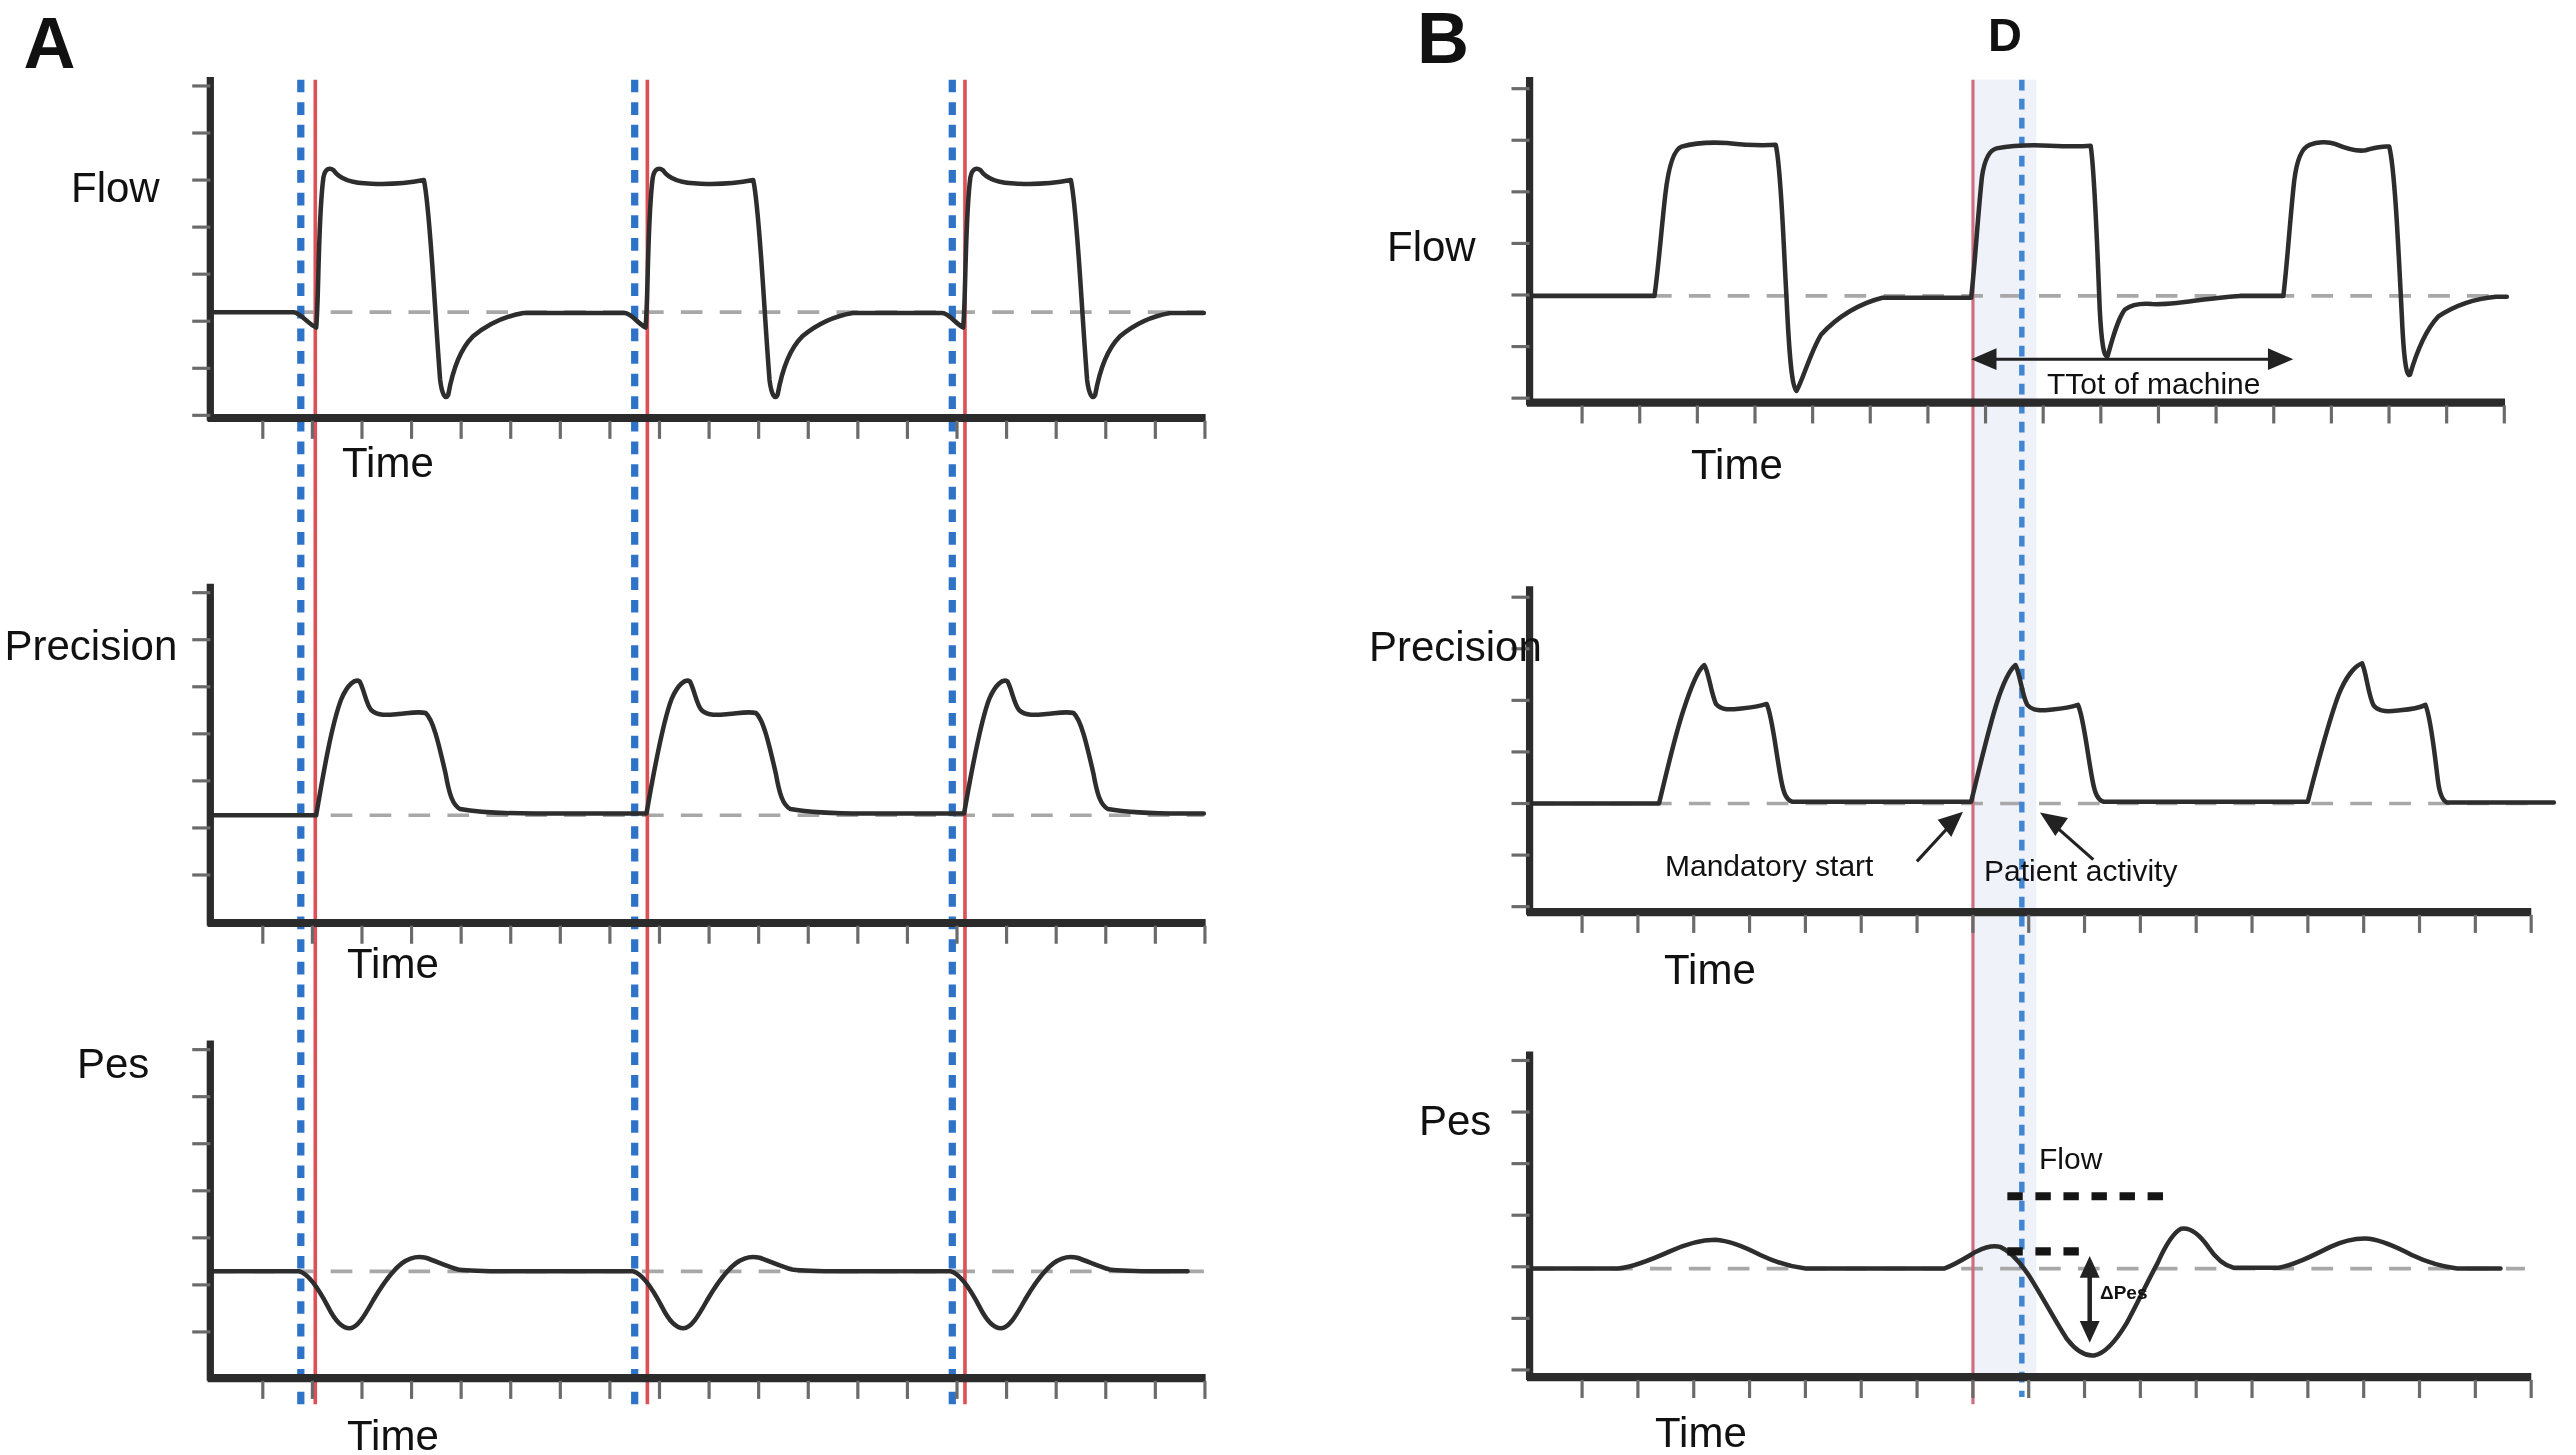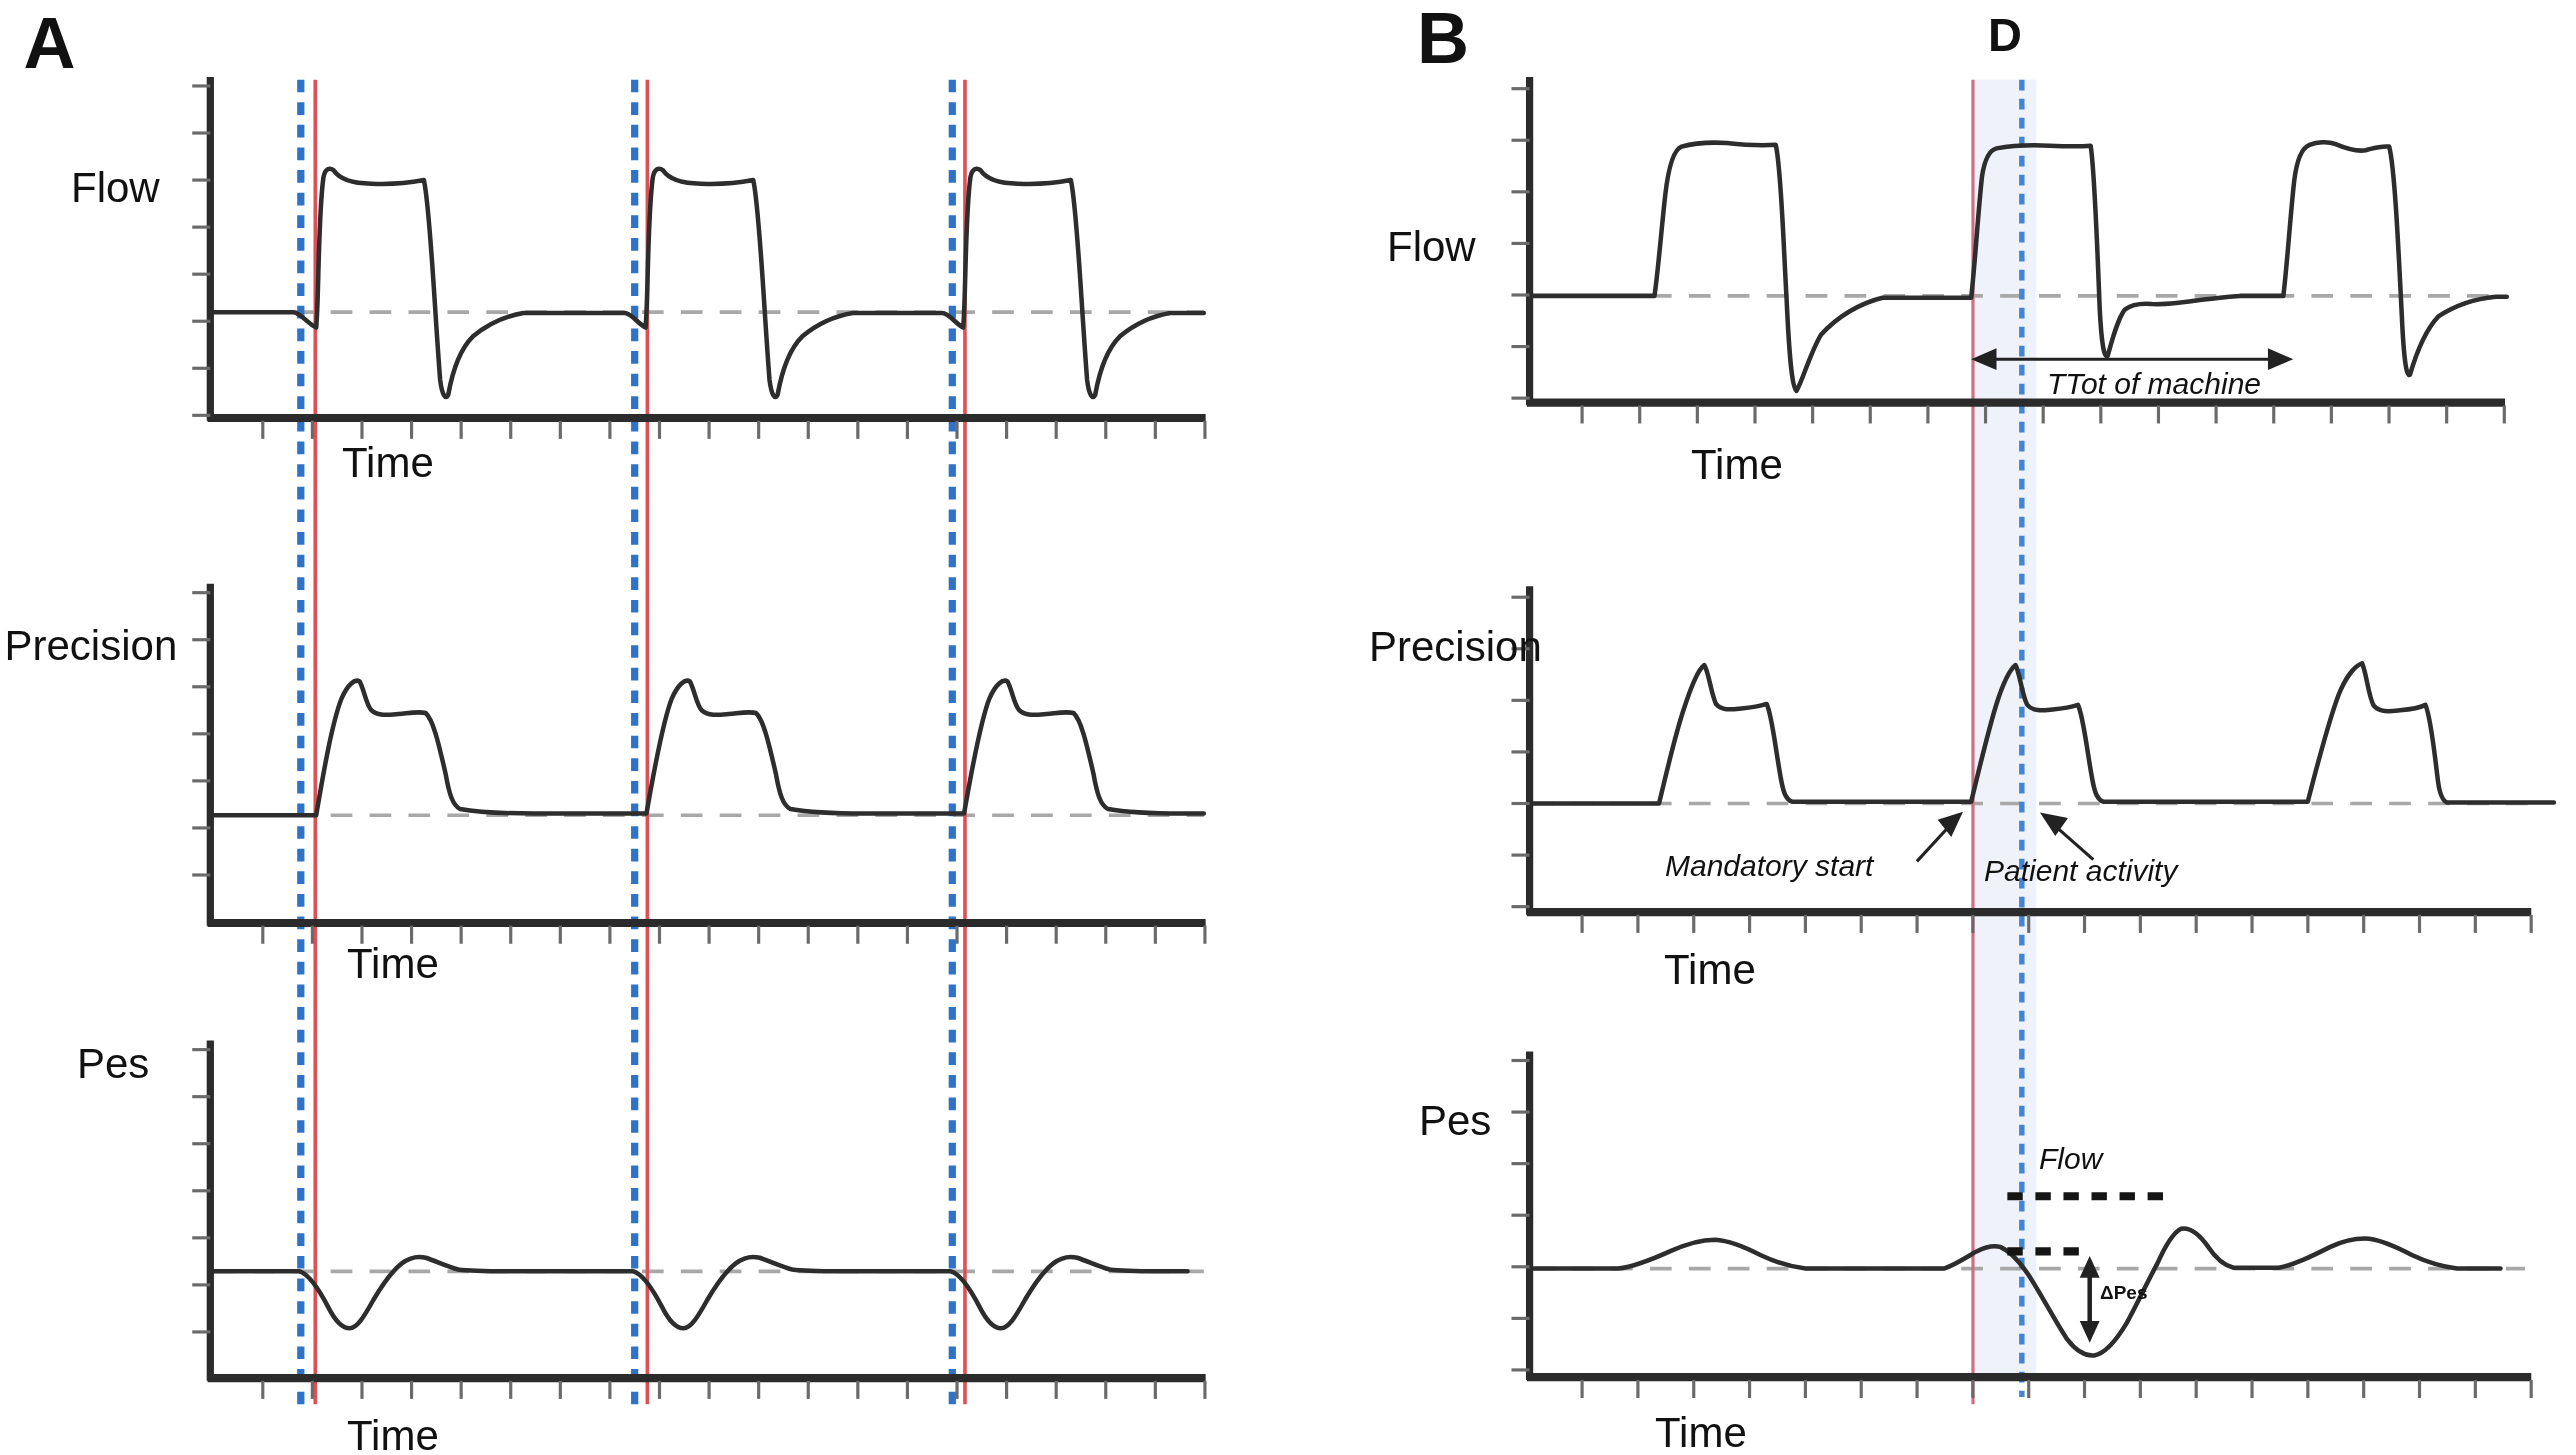--- a/index.html
+++ b/index.html
@@ -9,21 +9,21 @@
     background:#ffffff;
     font-family:"Liberation Sans","DejaVu Sans",sans-serif;
     color:#111111;
     overflow:hidden;
   }
   #figure-svg{position:absolute;left:0;top:0;}
   .lbl{position:absolute;white-space:nowrap;line-height:1;}
   .panel-letter{font-size:72px;font-weight:bold;}
   .axis-label{font-size:42px;}
   .d-letter{font-size:47px;font-weight:bold;}
-  .small{font-size:30px;font-style:italic;}
+  .small{font-size:30px;}
   .tiny{font-size:19px;font-weight:bold;}
 </style>
 </head>
 <body>
 
 <div class="canvas">
 
   <svg id="figure-svg" width="2576" height="1455" viewBox="0 0 2846 1608">
       <rect x="2180" y="88" width="70" height="1434" fill="#f0f2f9"></rect>
       <line x1="236" y1="345" x2="1330" y2="345" stroke="#a8a8a8" stroke-width="4" stroke-dasharray="24 19"></line>

